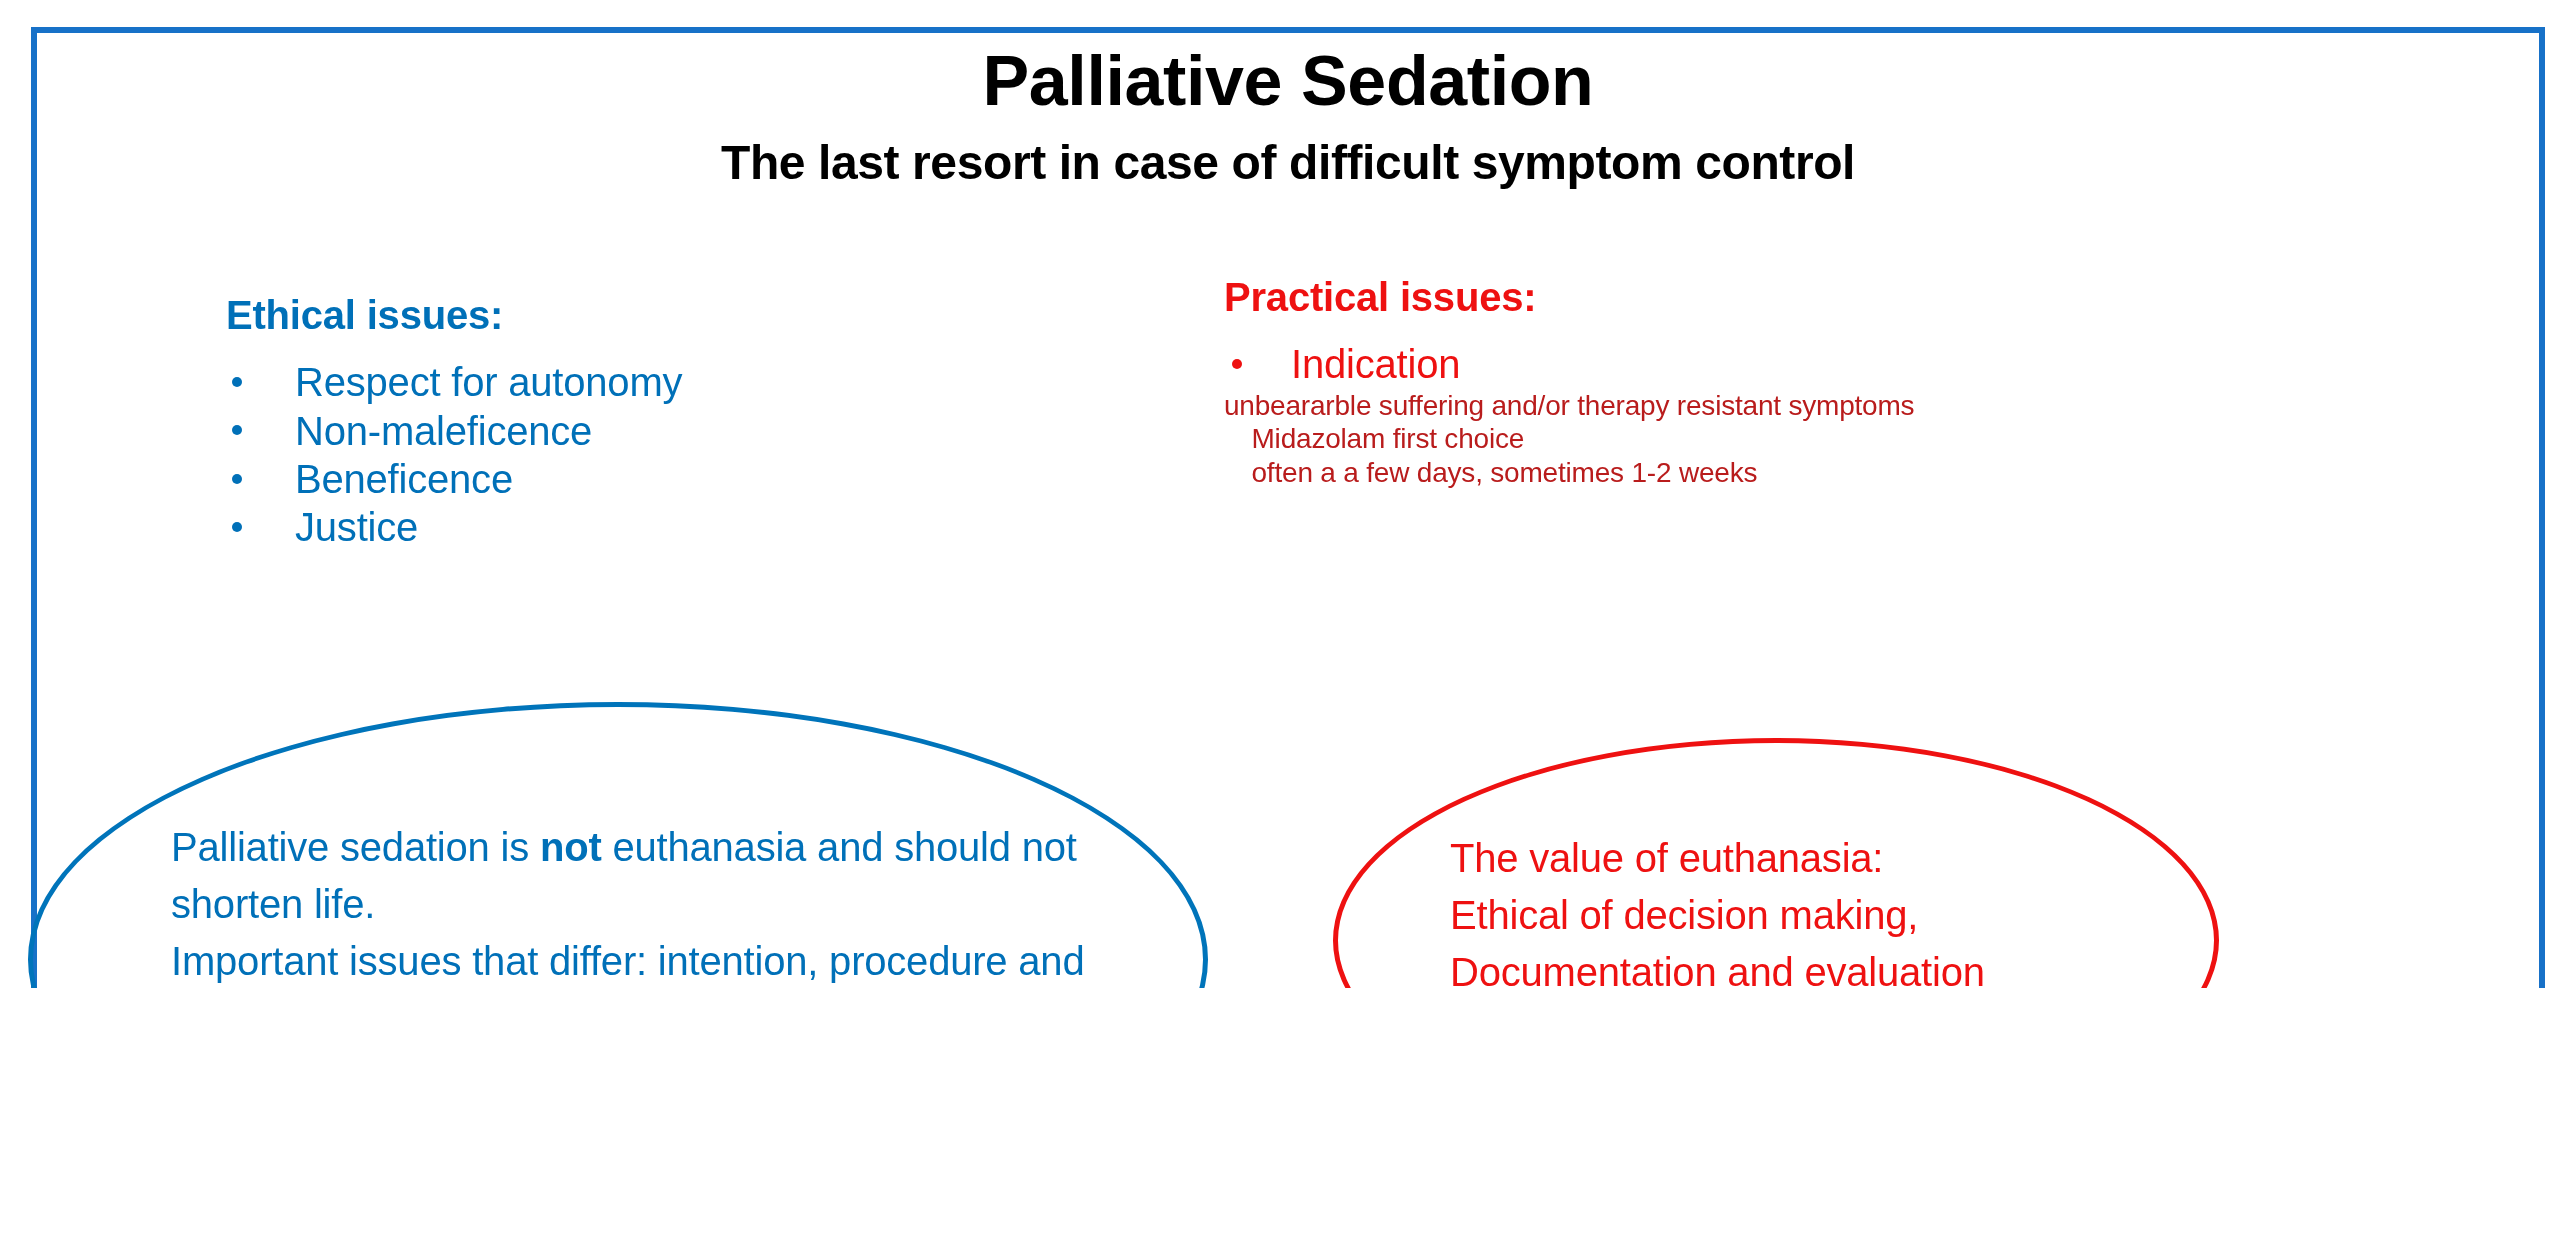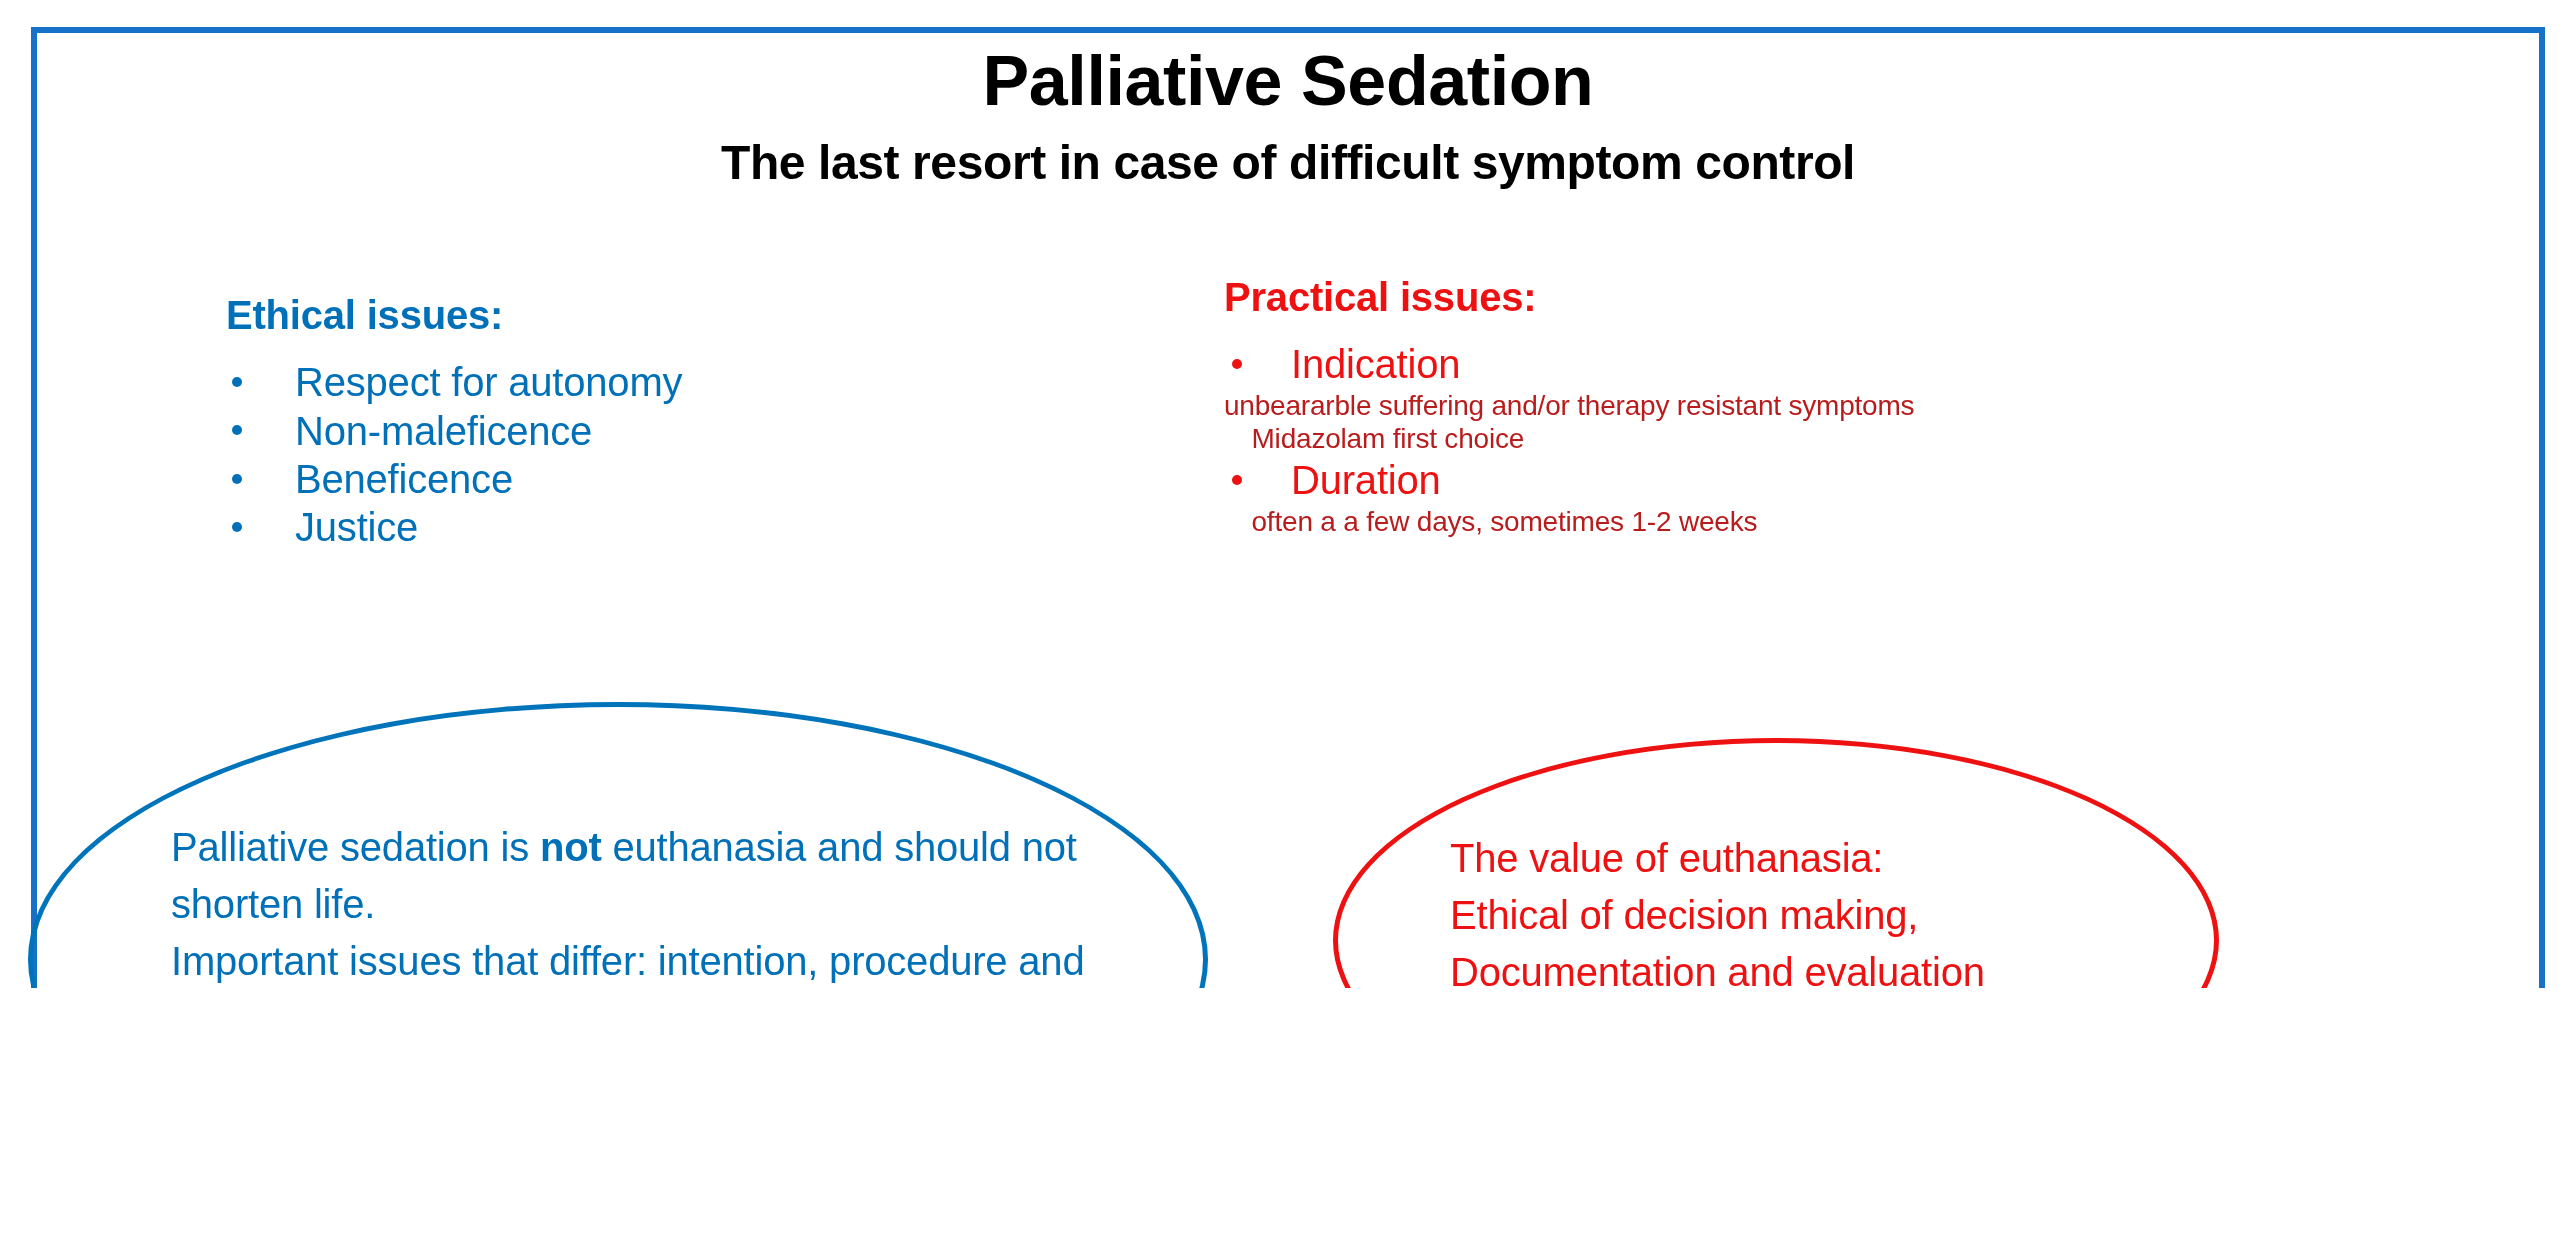--- a/index.html
+++ b/index.html
@@ -183,26 +183,20 @@
     <ul class="bullets">
       <li>
         <span class="dot"></span>
         <span>Indication</span>
       </li>
     </ul>
     <div class="subline subline-flush">unbeararble suffering and/or therapy resistant symptoms</div>
 
     <div class="subline subline-indent">Midazolam first choice</div>
 
-    <ul class="bullets">
-      <li>
-        <span class="dot"></span>
-        <span>Duration</span>
-      </li>
-    </ul>
     <div class="subline subline-indent">often a a few days, sometimes 1-2 weeks</div>
   </div>
 
   <div class="ellipse ellipse-blue"></div>
 
   <div class="ellipse-text etext-blue">
     <p><span>Palliative sedation is </span><b>not</b><span> euthanasia and should not shorten life.</span></p>
     <p>Important issues that differ: intention, procedure and sometimes of successful result</p>
   </div>
 

